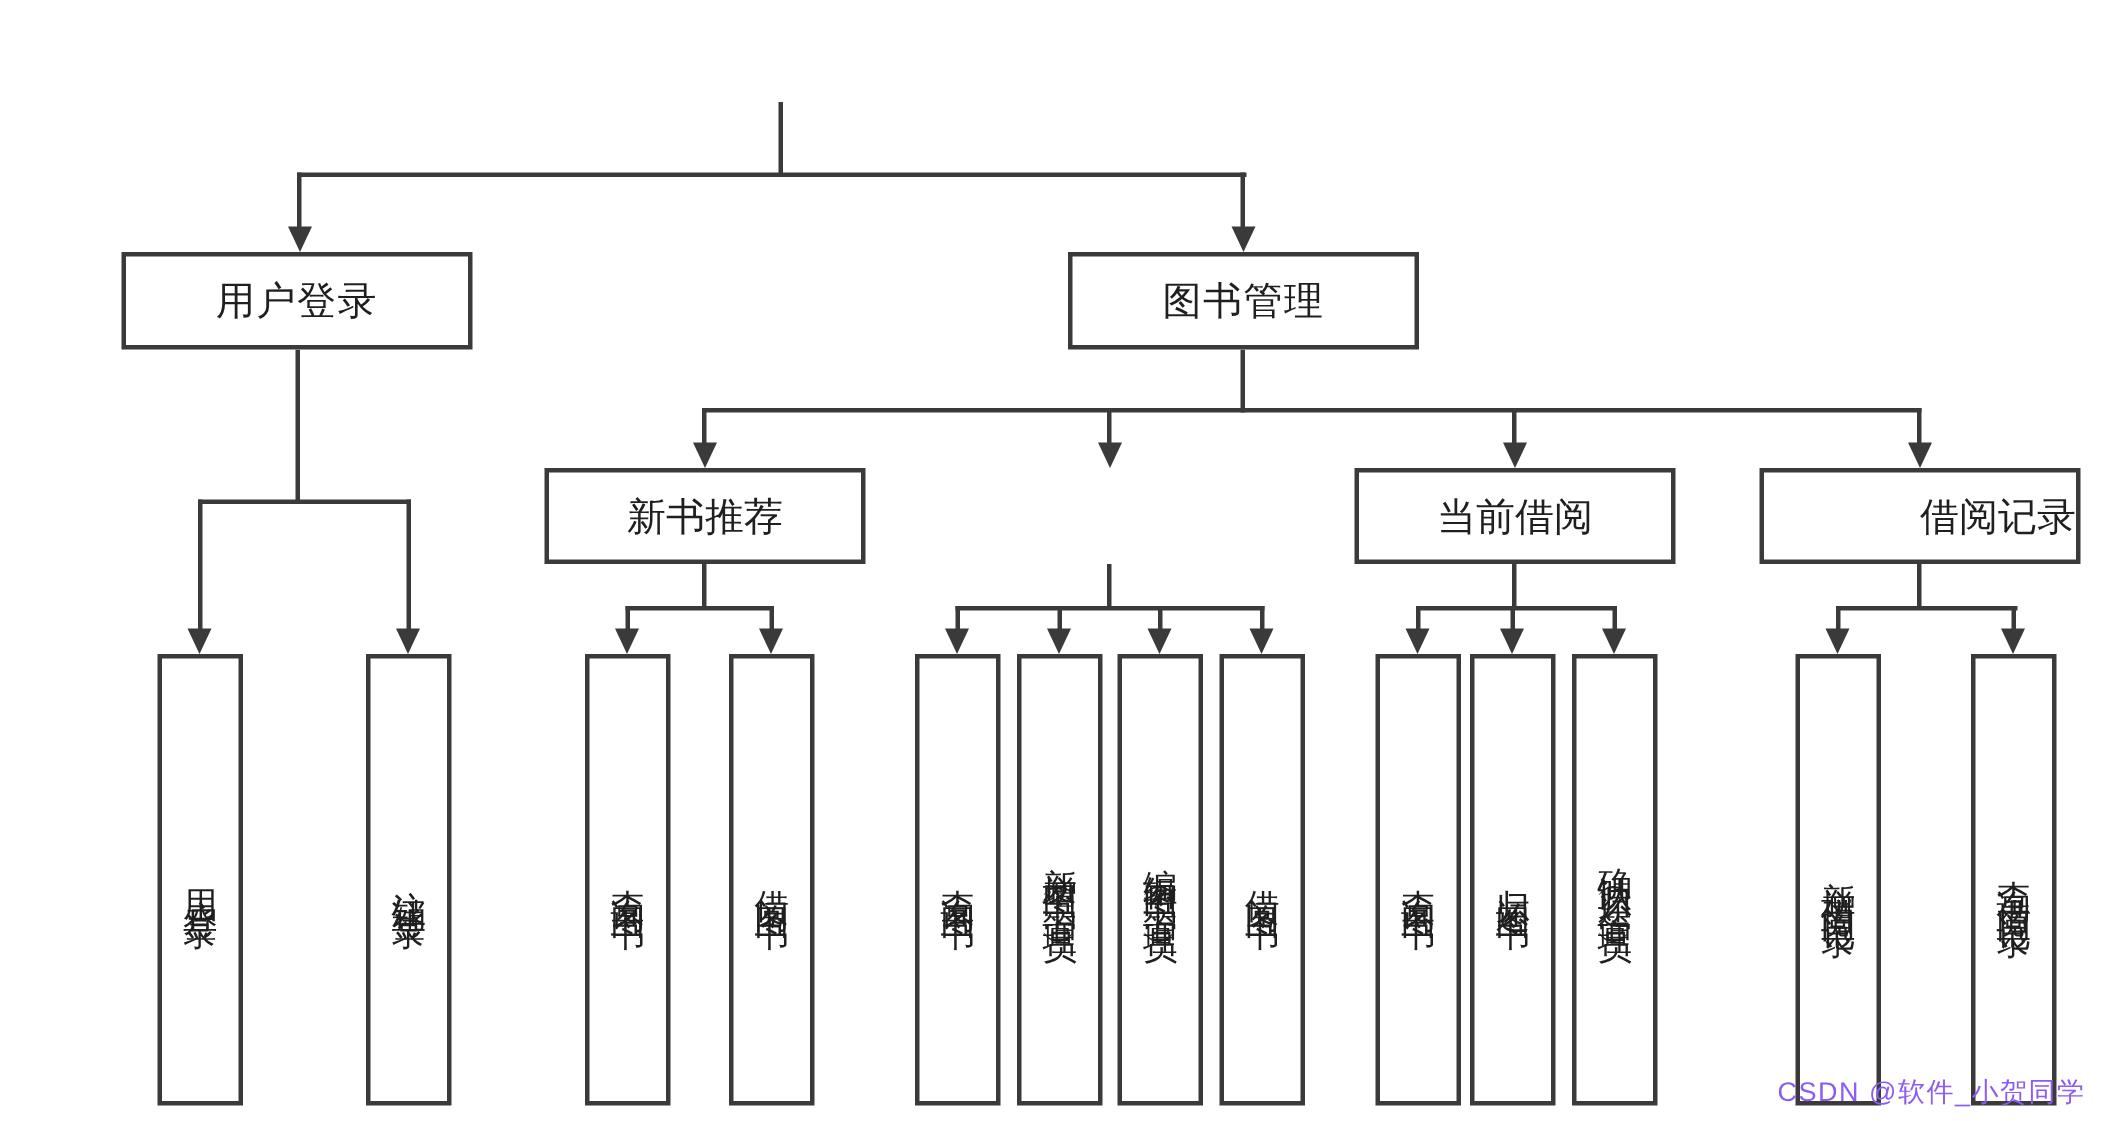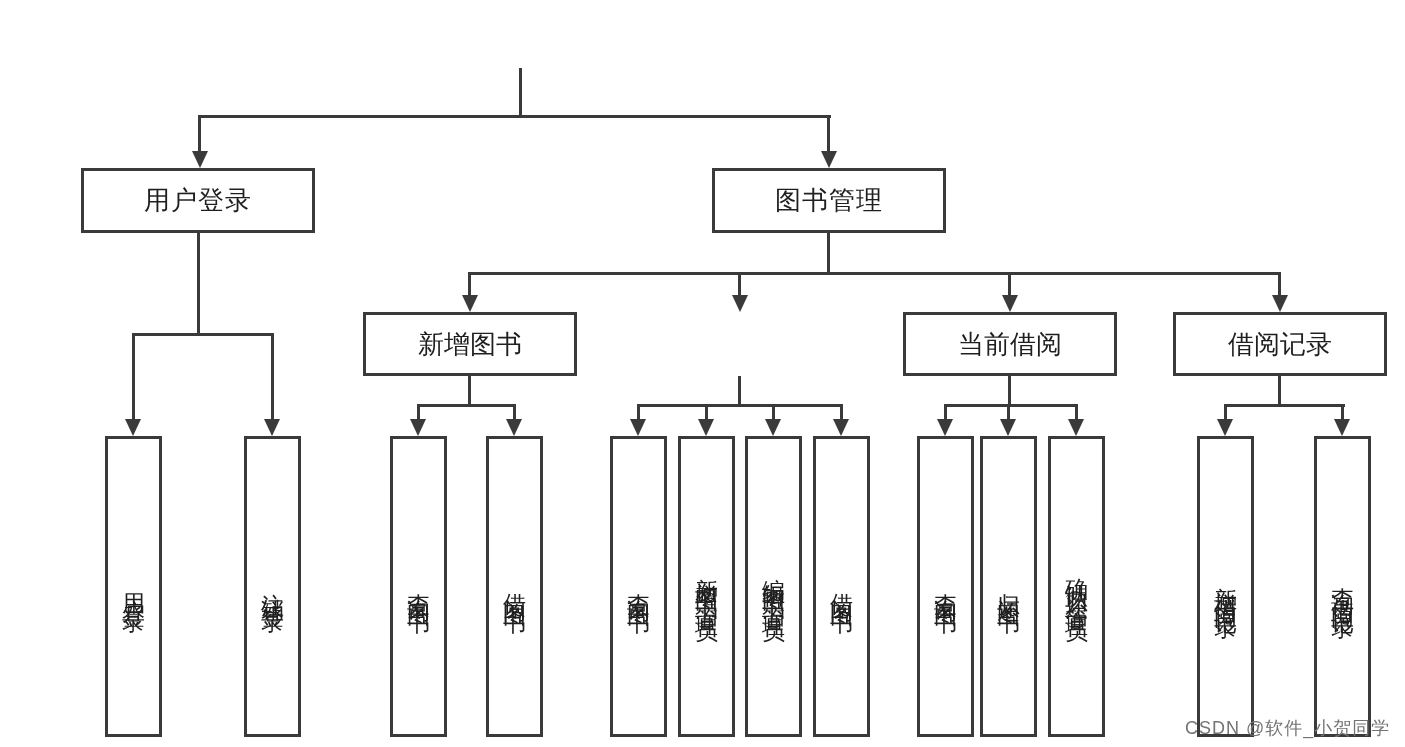--- a/index.html
+++ b/index.html
@@ -21,43 +21,43 @@
   }
   .vline{position:absolute;width:3px;background:#3a3a3a;z-index:1;}
   .hline{position:absolute;height:3px;background:#3a3a3a;z-index:1;}
   .tri{
     position:absolute;width:0;height:0;z-index:1;
     border-left:8px solid transparent;border-right:8px solid transparent;
     border-top:17px solid #3a3a3a;
   }
   .watermark{
     position:absolute;left:1185px;top:716px;z-index:10;
-    font-size:18px;letter-spacing:1px;color:#737373;white-space:nowrap;
+    font-size:18px;letter-spacing:1px;color:#8b5cf6;white-space:nowrap;
   }
 </style>
 </head>
 <body>
 
 <div class="canvas">
 
 
   <div class="box box-h box-l2" style="left:81px;top:168px;width:234px;height:65px;">
     <span>用户登录</span>
   </div>
   <div class="box box-h box-l2" style="left:712px;top:168px;width:234px;height:65px;">
     <span>图书管理</span>
   </div>
 
   <div class="box box-h box-l3" style="left:363px;top:312px;width:214px;height:64px;">
-    <span>新增图书</span>
+    <span>新书推荐</span>
   </div>
   <div class="box box-h box-l3" style="left:903px;top:312px;width:214px;height:64px;justify-content:center;">
     <span>当前借阅</span>
   </div>
-  <div class="box box-h box-l3" style="left:1173px;top:312px;width:214px;height:64px;">
+  <div class="box box-h box-l3" style="left:1173px;top:312px;width:214px;height:64px;justify-content:flex-end;">
     <span>借阅记录</span>
   </div>
 
   <div class="box box-v" style="left:105px;top:436px;width:57px;height:301px;">
     <span>用户登录</span>
   </div>
   <div class="box box-v" style="left:244px;top:436px;width:57px;height:301px;">
     <span>注销登录</span>
   </div>
   <div class="box box-v" style="left:390px;top:436px;width:57px;height:301px;">

